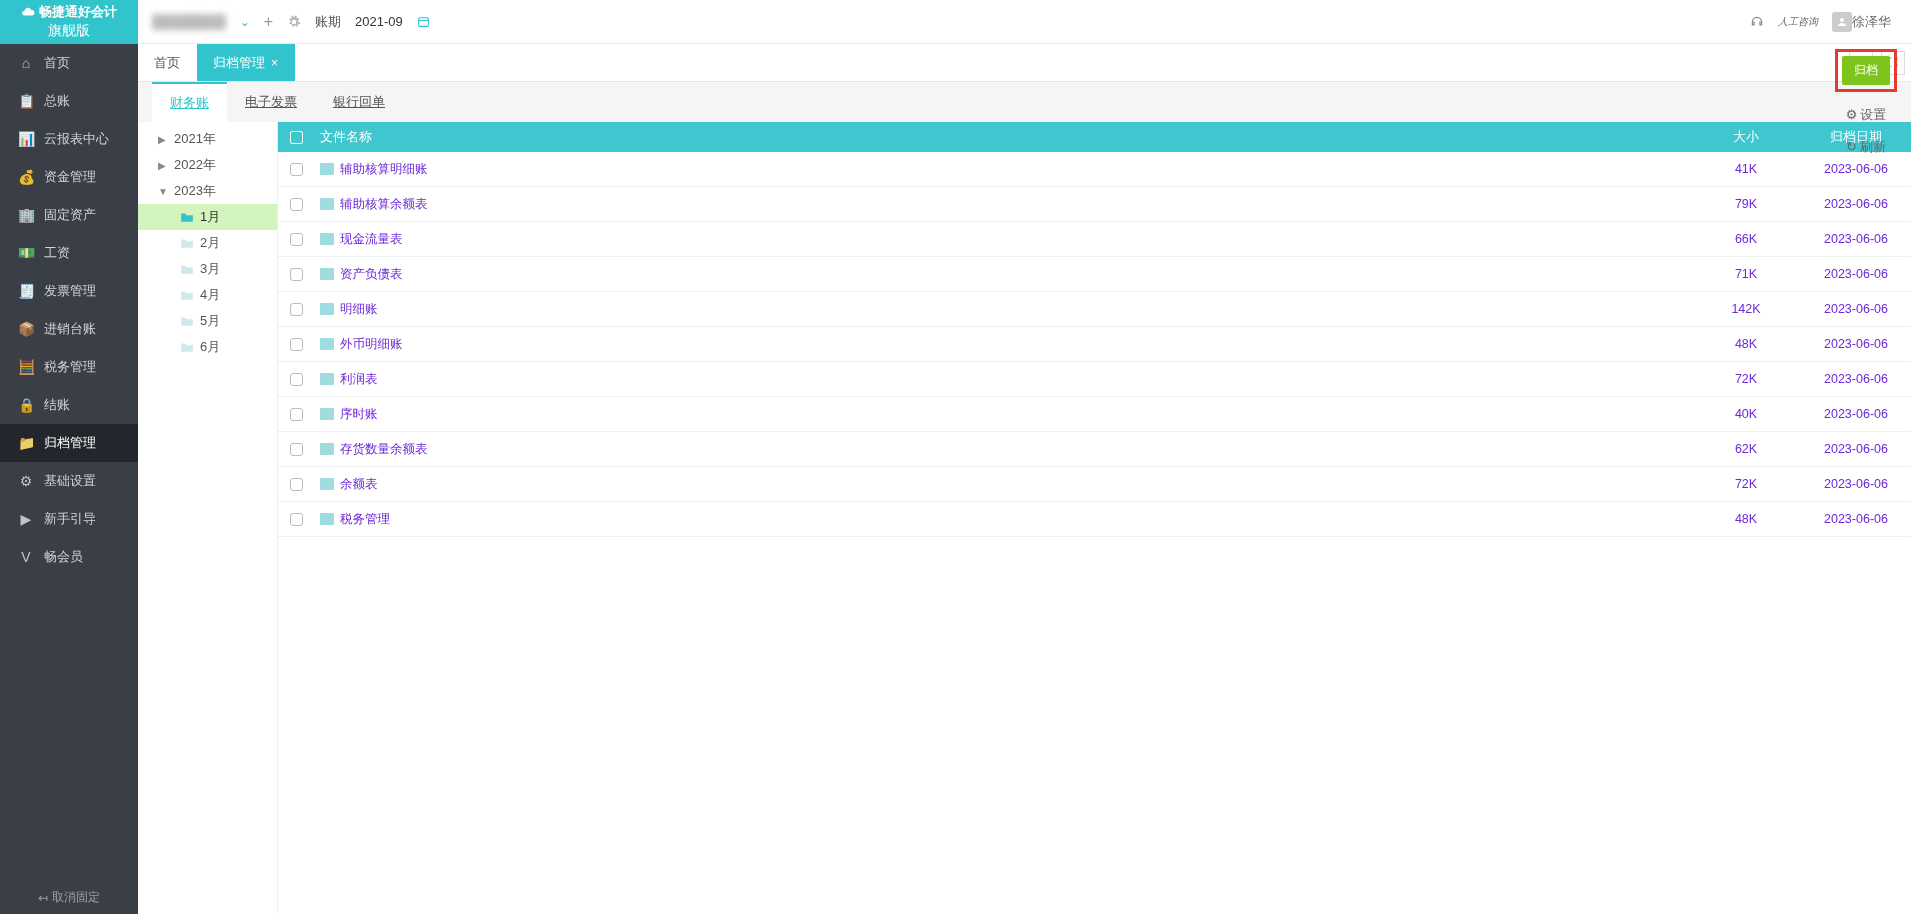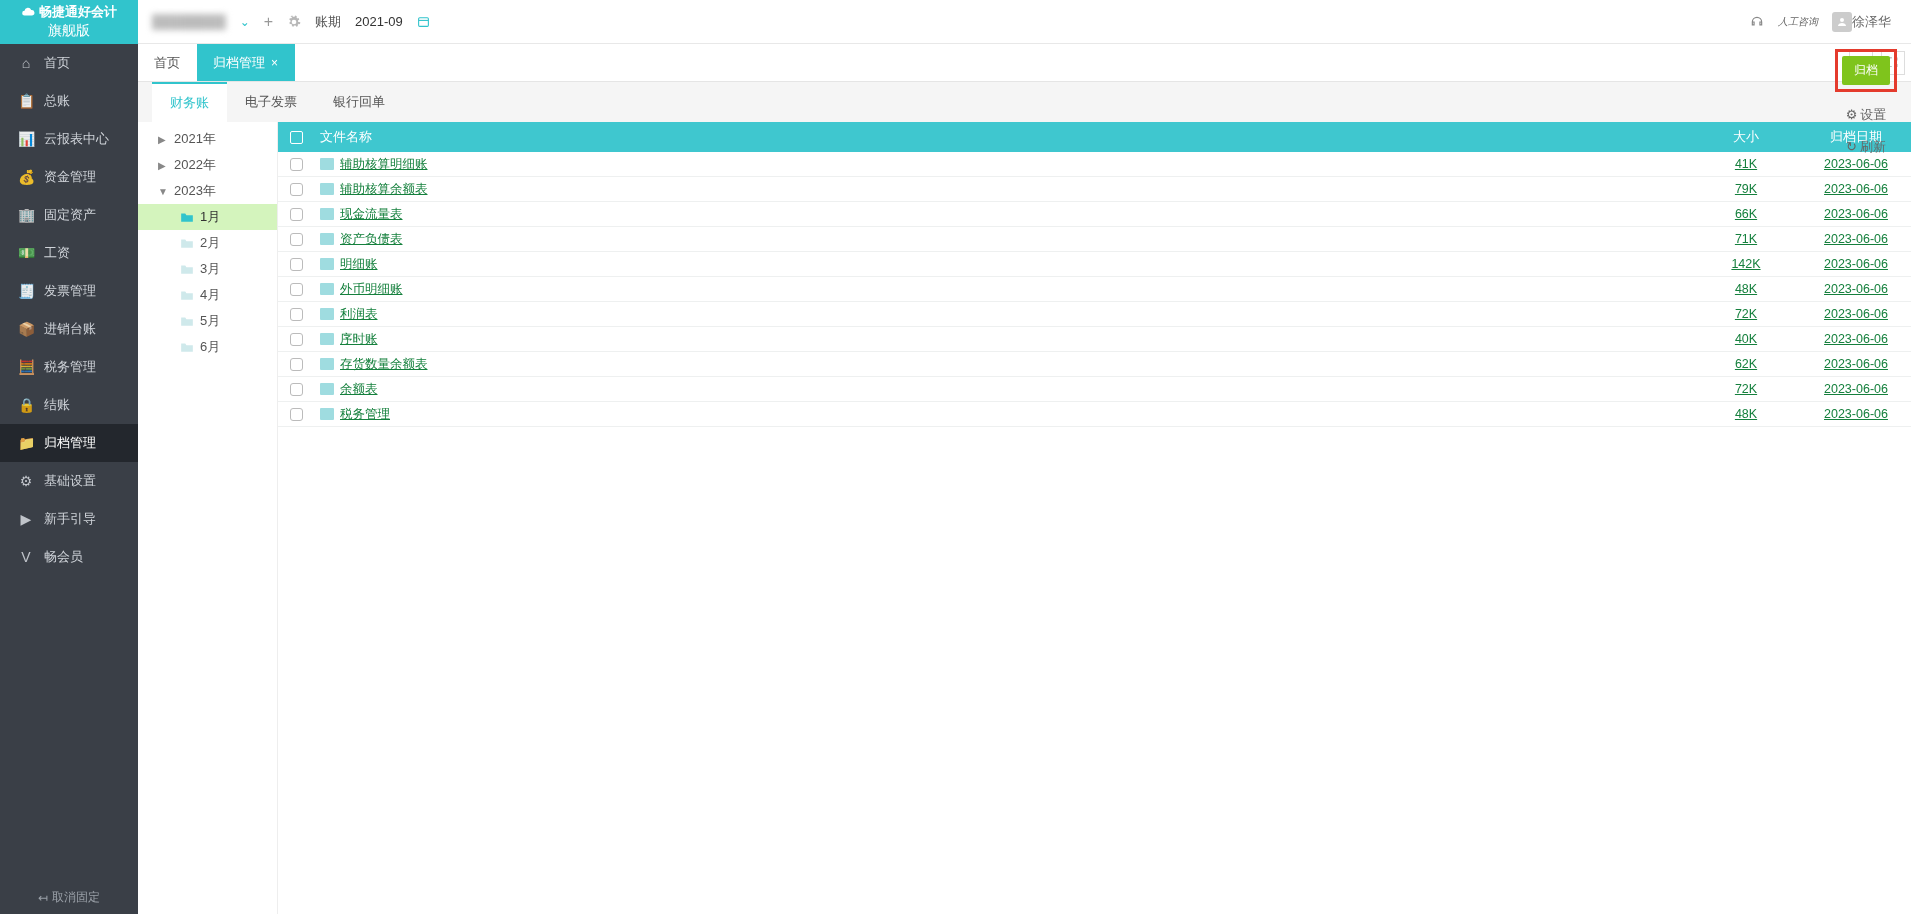--- a/index.html
+++ b/index.html
@@ -37,21 +37,21 @@
 .tab-bar { height: 38px; display: flex; align-items: stretch; border-bottom: 1px solid #e5e5e5; position: relative; }
 .tab { padding: 0 16px; display: flex; align-items: center; background: #fff; font-size: 13px; color: #555; cursor: pointer; border-right: 1px solid transparent; }
 .tab.active { background: #31c4cc; color: #fff; }
 .tab .close-x { margin-left: 6px; font-size: 12px; }
 .tab-tools { position: absolute; right: 6px; top: 0; bottom: 0; display: flex; align-items: center; gap: 8px; color: #888; }
 .tab-tool { width: 24px; height: 24px; border: 1px solid #ddd; display: flex; align-items: center; justify-content: center; font-size: 13px; cursor: pointer; }
 
 
 .sub-body { flex: 1; display: flex; flex-direction: column; background: #f5f5f5; }
 .sub-tabs-row { display: flex; align-items: center; height: 40px; background: #f5f5f5; padding-left: 14px; position: relative; }
-.sub-tab { padding: 0 18px; height: 40px; display: flex; align-items: center; color: #555; cursor: pointer; font-size: 13px; }
+.sub-tab { padding: 0 18px; height: 40px; display: flex; align-items: center; color: #555; cursor: pointer; font-size: 13px; text-decoration: underline; }
 .sub-tab.active { background: #fff; color: #31c4cc; border-top: 2px solid #31c4cc; }
 .sub-actions { position: absolute; right: 14px; display: flex; align-items: center; gap: 14px; flex-direction: column; }
 .btn-archive { background: #7fc41c; color: #fff; border: none; padding: 6px 12px; font-size: 12px; cursor: pointer; border-radius: 2px; }
 .btn-archive-wrap { border: 3px solid #e43b2d; padding: 4px; }
 .action-link { color: #666; font-size: 13px; display: flex; align-items: center; gap: 3px; cursor: pointer; }
 
 
 .content-split { flex: 1; display: flex; background: #fff; }
 .tree { width: 140px; border-right: 1px solid #eee; padding-top: 4px; }
 .tree-item { height: 26px; display: flex; align-items: center; padding-left: 20px; color: #555; cursor: pointer; font-size: 13px; gap: 6px; }
@@ -62,21 +62,21 @@
 .tree-folder { color: #8ad0d4; font-size: 12px; }
 .tree-folder.active-f { color: #31c4cc; }
 
 
 .tbl { flex: 1; }
 .tbl-head { background: #3fc7cf; color: #fff; height: 30px; display: flex; align-items: center; font-size: 13px; }
 .col-check { width: 36px; display: flex; justify-content: center; }
 .col-name { flex: 1; padding-left: 6px; display: flex; align-items: center; gap: 6px; }
 .col-size { width: 110px; text-align: center; }
 .col-date { width: 110px; text-align: center; }
-.tbl-row { height: 25px; display: flex; align-items: center; border-bottom: 1px solid #eef0f0; font-size: 12.5px; color: #15803d; text-decoration: underline; }
+.tbl-row { height: 35px; display: flex; align-items: center; border-bottom: 1px solid #eef0f0; font-size: 12.5px; color: #6d28d9; }
 .chk { width: 13px; height: 13px; border: 1px solid #bbb; border-radius: 3px; background: #fff; }
 .chk-head { width: 13px; height: 13px; border: 1px solid #fff; border-radius: 2px; }
 .file-icon { width: 14px; height: 12px; background: #9fdce0; border-radius: 1px; }
 
 svg { display: block; }
 </style>
 </head>
 <body>
 
 <div class="top-header">

